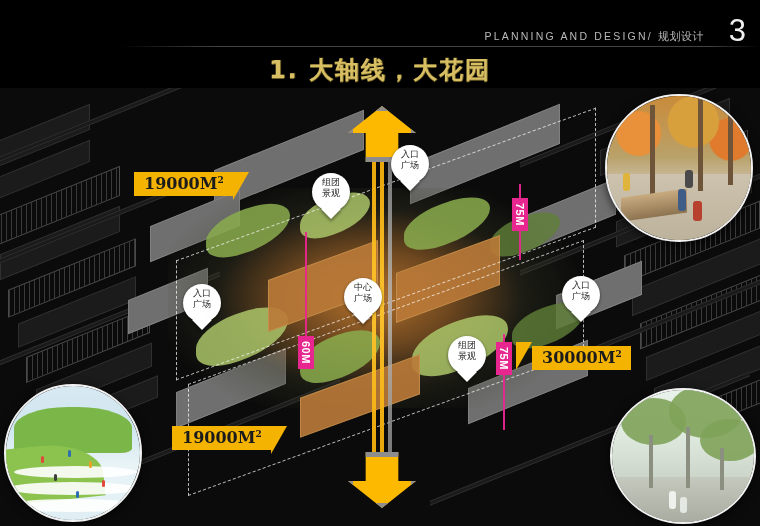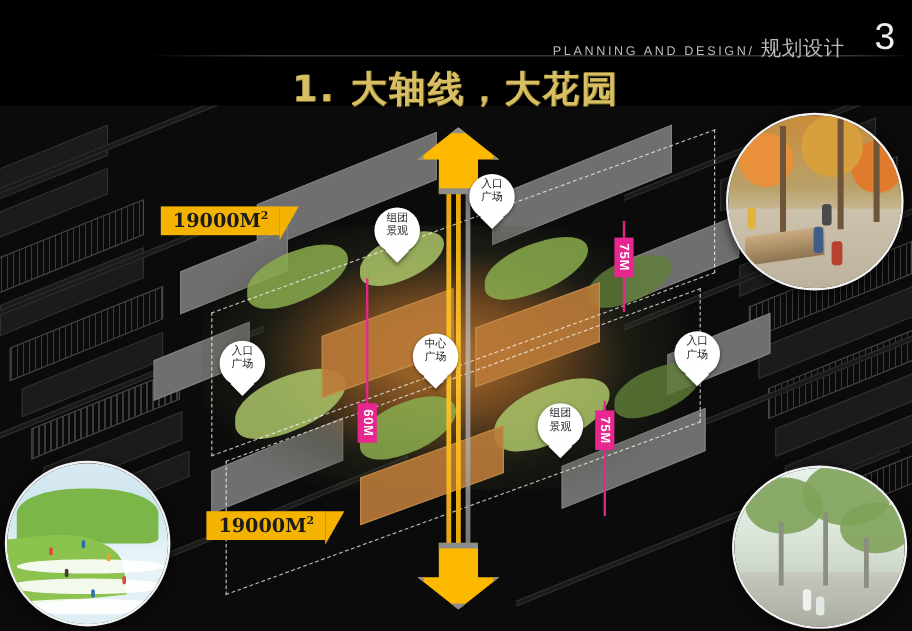--- a/index.html
+++ b/index.html
@@ -18,34 +18,34 @@
   .hdr-en {
     position:absolute; left:22px; top:31px;
     font-size:10px; letter-spacing:2.6px; color:#9a9a9a;
     font-variant:small-caps; text-transform:uppercase;
   }
   .hdr-right {
     position:absolute; right:56px; top:29px;
     font-size:10.5px; letter-spacing:2.2px; color:#b9b9b9;
     text-transform:uppercase; white-space:nowrap;
   }
-  .hdr-right .cn-part { letter-spacing:0.5px; font-size:17px;text-align:center; }
+  .hdr-right .cn-part { letter-spacing:0.5px; font-size:11px;text-align:center; }
   .hdr-num {
     position:absolute; right:14px; top:15px;
     font-size:31px; color:#efefef; font-weight:300; line-height:1;
   }
   .hdr-rule {
     position:absolute; left:120px; top:46px; width:640px; height:1px;
     background:linear-gradient(to right, rgba(150,150,150,0), rgba(150,150,150,.45) 15%, rgba(150,150,150,.45) 92%, rgba(150,150,150,0));
   }
 
   
   #slide-title {
     position:absolute; left:0; top:54px; width:760px; text-align:center; z-index:41;
-    font-size:30px; font-weight:bold; letter-spacing:2px;
+    font-size:24px; font-weight:bold; letter-spacing:2px;
     color:#d8bf63;
     text-shadow:0 1px 0 #6e5f25, 1px 0 0 #6e5f25;
     font-family:"DejaVu Sans", sans-serif;
   }
 
   
   #map-stage {
     position:absolute; left:0; top:88px; width:760px; height:438px;
     background:#0b0b0b; overflow:hidden;
   }
@@ -387,20 +387,24 @@
   <div class="callout right-leg" style="left:134px; top:84px;">
     <div class="body"><span>19000M</span><sup>2</sup></div>
     <div class="leg"></div>
   </div>
 
   <div class="callout right-leg" style="left:172px; top:338px;">
     <div class="body"><span>19000M</span><sup>2</sup></div>
     <div class="leg"></div>
   </div>
 
+  <div class="callout left-leg" style="left:532px; top:258px;">
+    <div class="body"><span>30000M</span><sup>2</sup></div>
+    <div class="leg"></div>
+  </div>
 
   <div class="photo" id="photo-autumn">
     <div class="inner">
       <div class="ground"></div>
       <div class="trunk" style="left:30%; top:6%; height:62%;"></div>
       <div class="trunk" style="left:63%; top:2%; height:64%;"></div>
       <div class="trunk" style="left:84%; top:10%; height:52%;"></div>
       <div class="bench"></div>
       <div class="fig" style="left:49%; bottom:20%; width:8px; height:22px; background:#3f5d86;"></div>
       <div class="fig" style="left:60%; bottom:13%; width:9px; height:20px; background:#b8402f;"></div>

